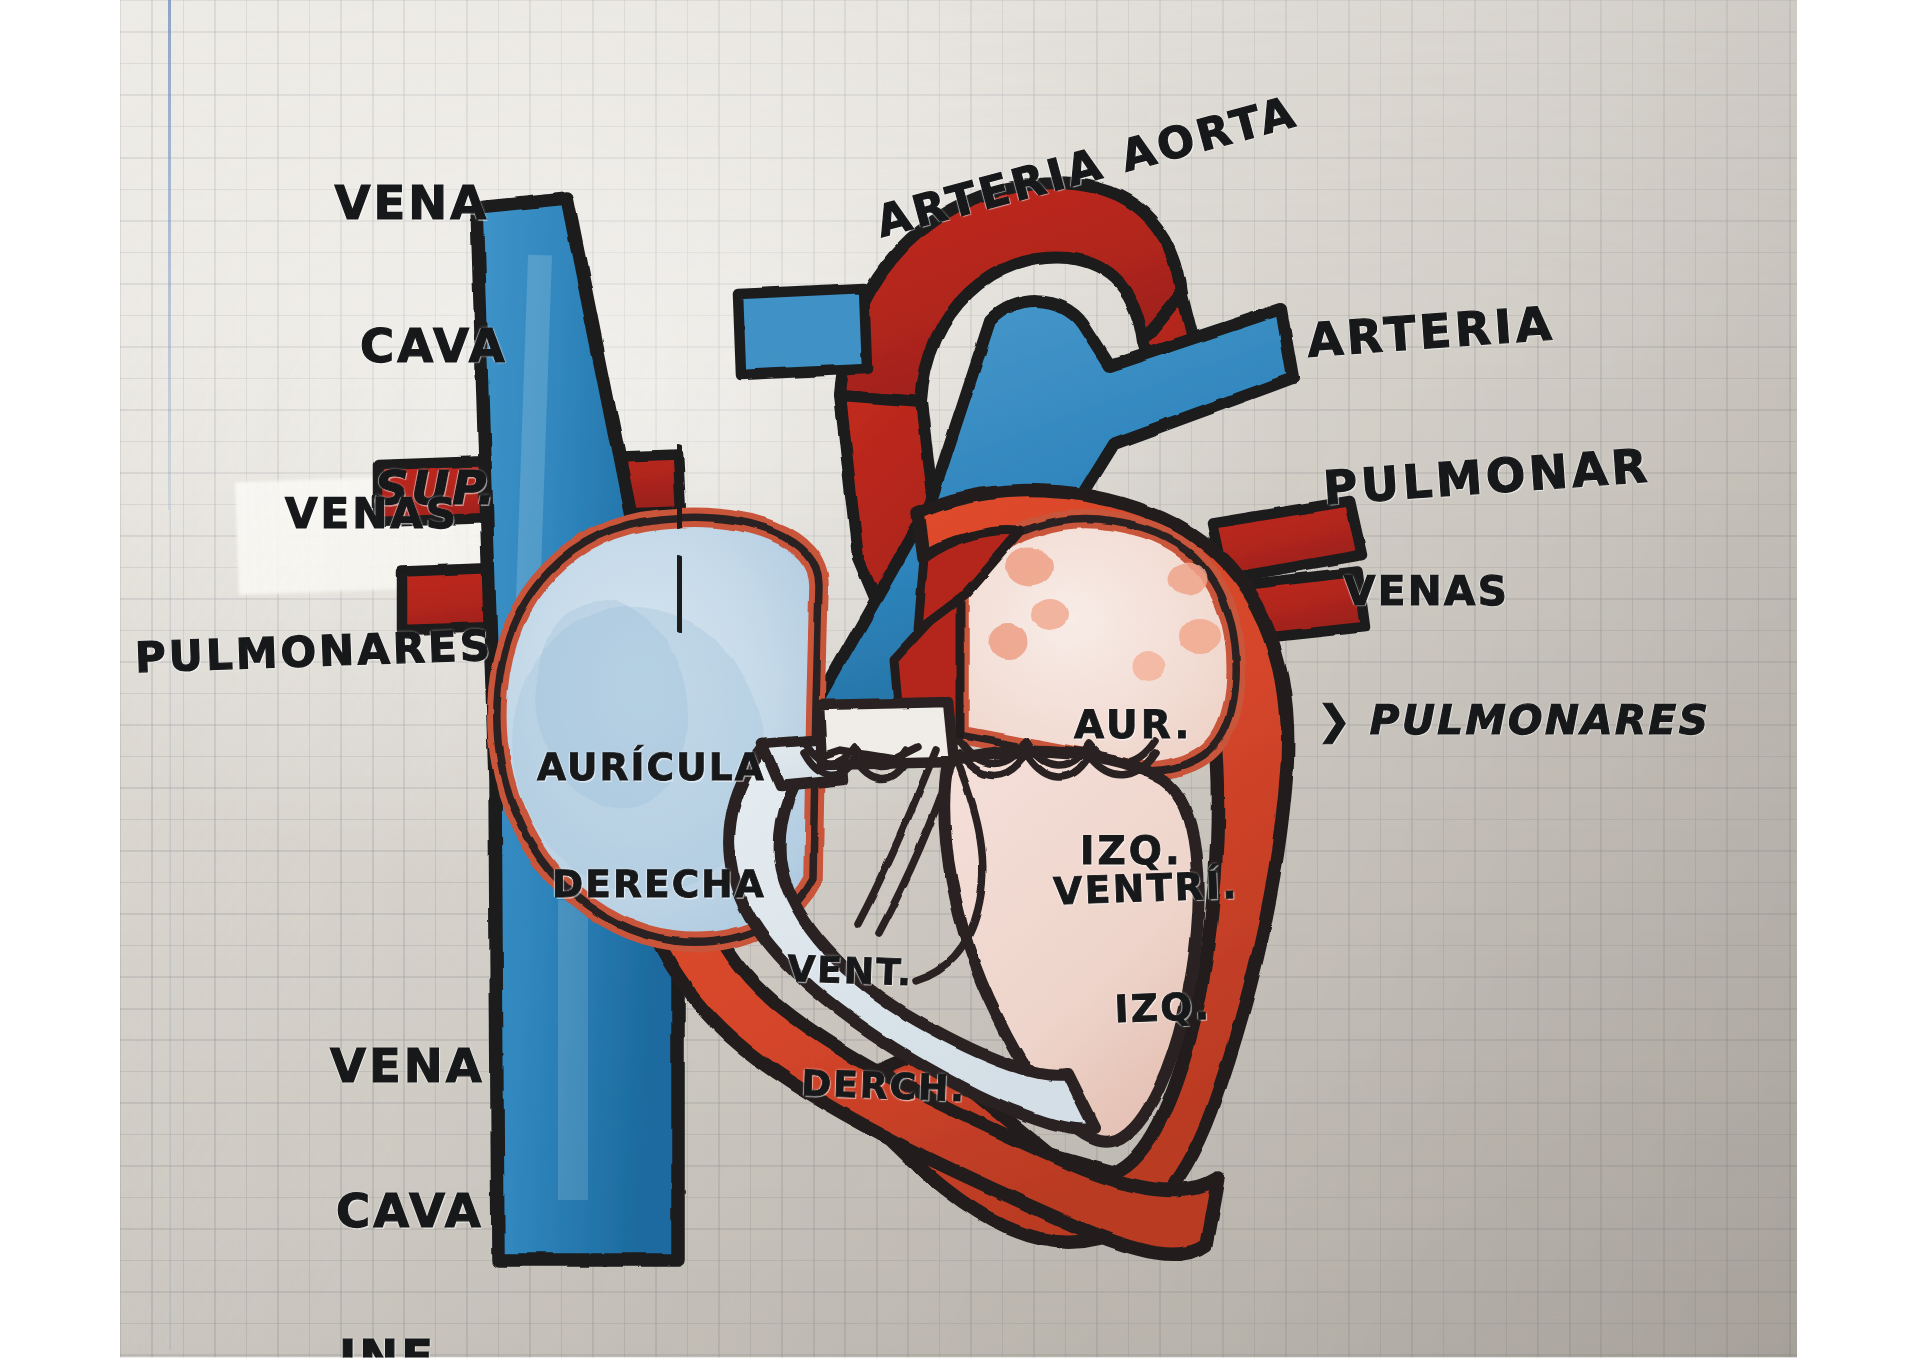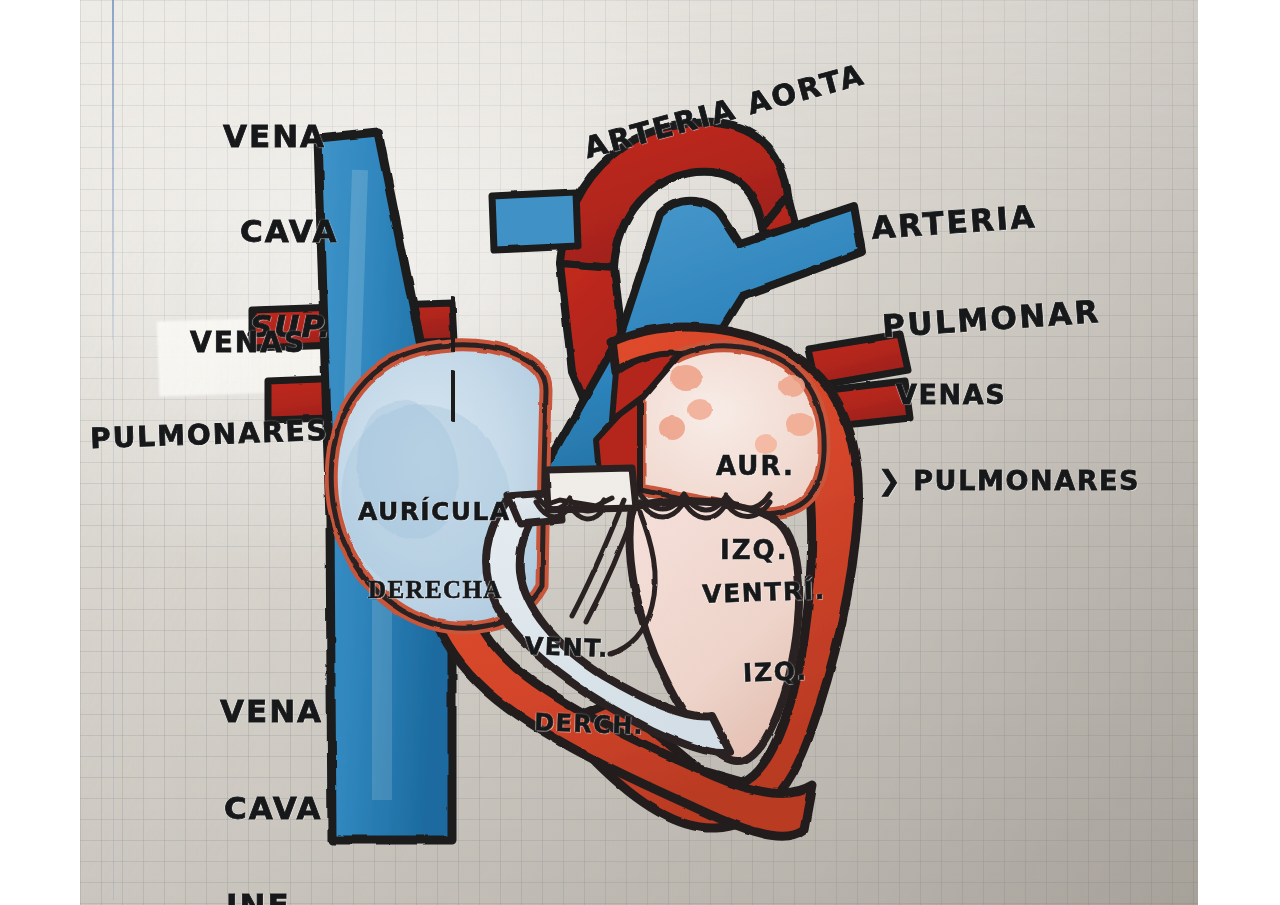--- a/index.html
+++ b/index.html
@@ -67,26 +67,26 @@
 
   #lbl-aorta{left:566px;top:78px;font-size:29px;letter-spacing:2.5px;transform:rotate(-15deg);transform-origin:left top;}
 
   #lbl-ap{left:866px;top:150px;font-size:31px;letter-spacing:2.5px;transform:rotate(-4deg);transform-origin:left top;}
   #lbl-ap span:nth-child(2){margin-left:4px;margin-top:4px;}
 
   #lbl-vp-left{left:190px;top:272px;font-size:28px;letter-spacing:2px;}
   #lbl-vp-left span:nth-child(2){margin-left:-100px;margin-top:6px;transform:rotate(-2deg);}
 
   #lbl-vp-right{left:896px;top:326px;font-size:27px;letter-spacing:1.6px;}
-  #lbl-vp-right span:nth-child(2){margin-left:-18px;margin-top:3px;}
+  #lbl-vp-right span:nth-child(2){margin-left:-18px;margin-top:3px;font-style:italic;}
 
   #lbl-ad{left:358px;top:448px;font-size:25px;letter-spacing:1.4px;-webkit-text-stroke:0.6px #17181a;}
-  #lbl-ad span:nth-child(2){margin-left:10px;margin-top:1px;font-family:Liberation Serif, serif;}
-
-  #lbl-ai{left:716px;top:400px;font-size:26px;letter-spacing:2px;-webkit-text-stroke:0.6px #17181a;}
+  #lbl-ad span:nth-child(2){margin-left:10px;margin-top:1px;}
+
+  #lbl-ai{left:716px;top:418px;font-size:26px;letter-spacing:2px;-webkit-text-stroke:0.6px #17181a;}
   #lbl-ai span:nth-child(2){margin-left:4px;margin-top:4px;}
 
   #lbl-vi{left:700px;top:531px;font-size:25px;letter-spacing:1.6px;-webkit-text-stroke:0.6px #17181a;transform:rotate(-2deg);transform-origin:left top;}
   #lbl-vi span:nth-child(2){margin-left:38px;margin-top:3px;}
 
   #lbl-vd{left:527px;top:585px;font-size:24px;letter-spacing:1.4px;-webkit-text-stroke:0.6px #17181a;transform:rotate(2deg);transform-origin:left top;}
   #lbl-vd span:nth-child(2){margin-left:12px;margin-top:3px;}
 
   #lbl-vci{left:220px;top:633px;font-size:31px;letter-spacing:2px;}
   #lbl-vci span:nth-child(2){margin-left:4px;margin-top:2px;}

